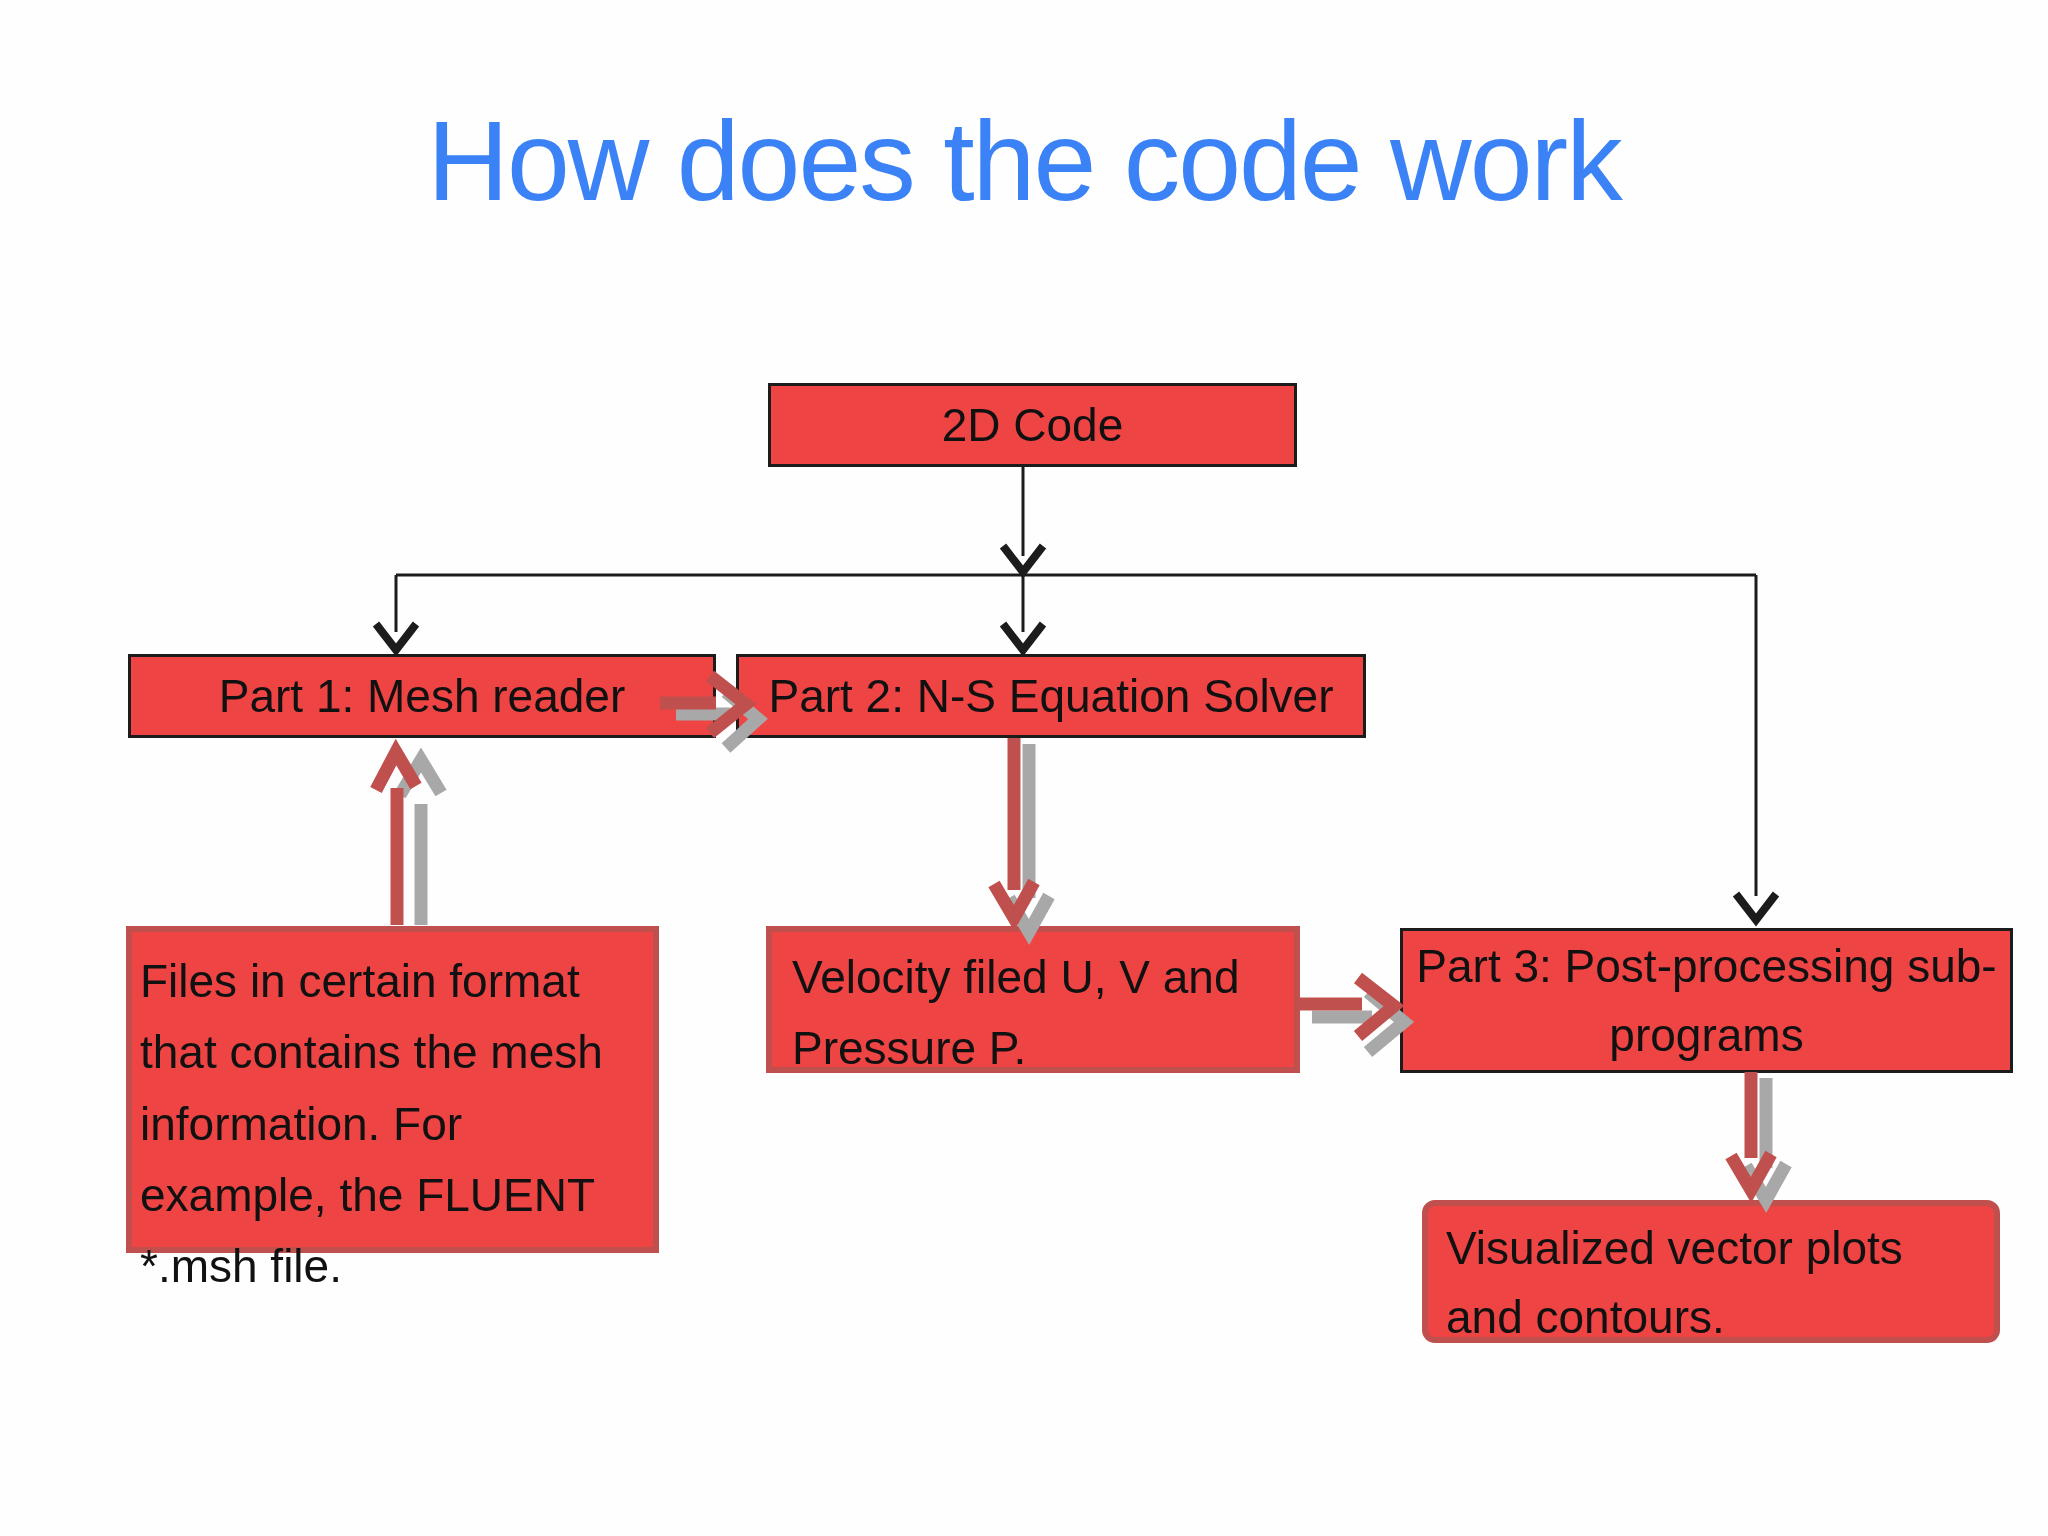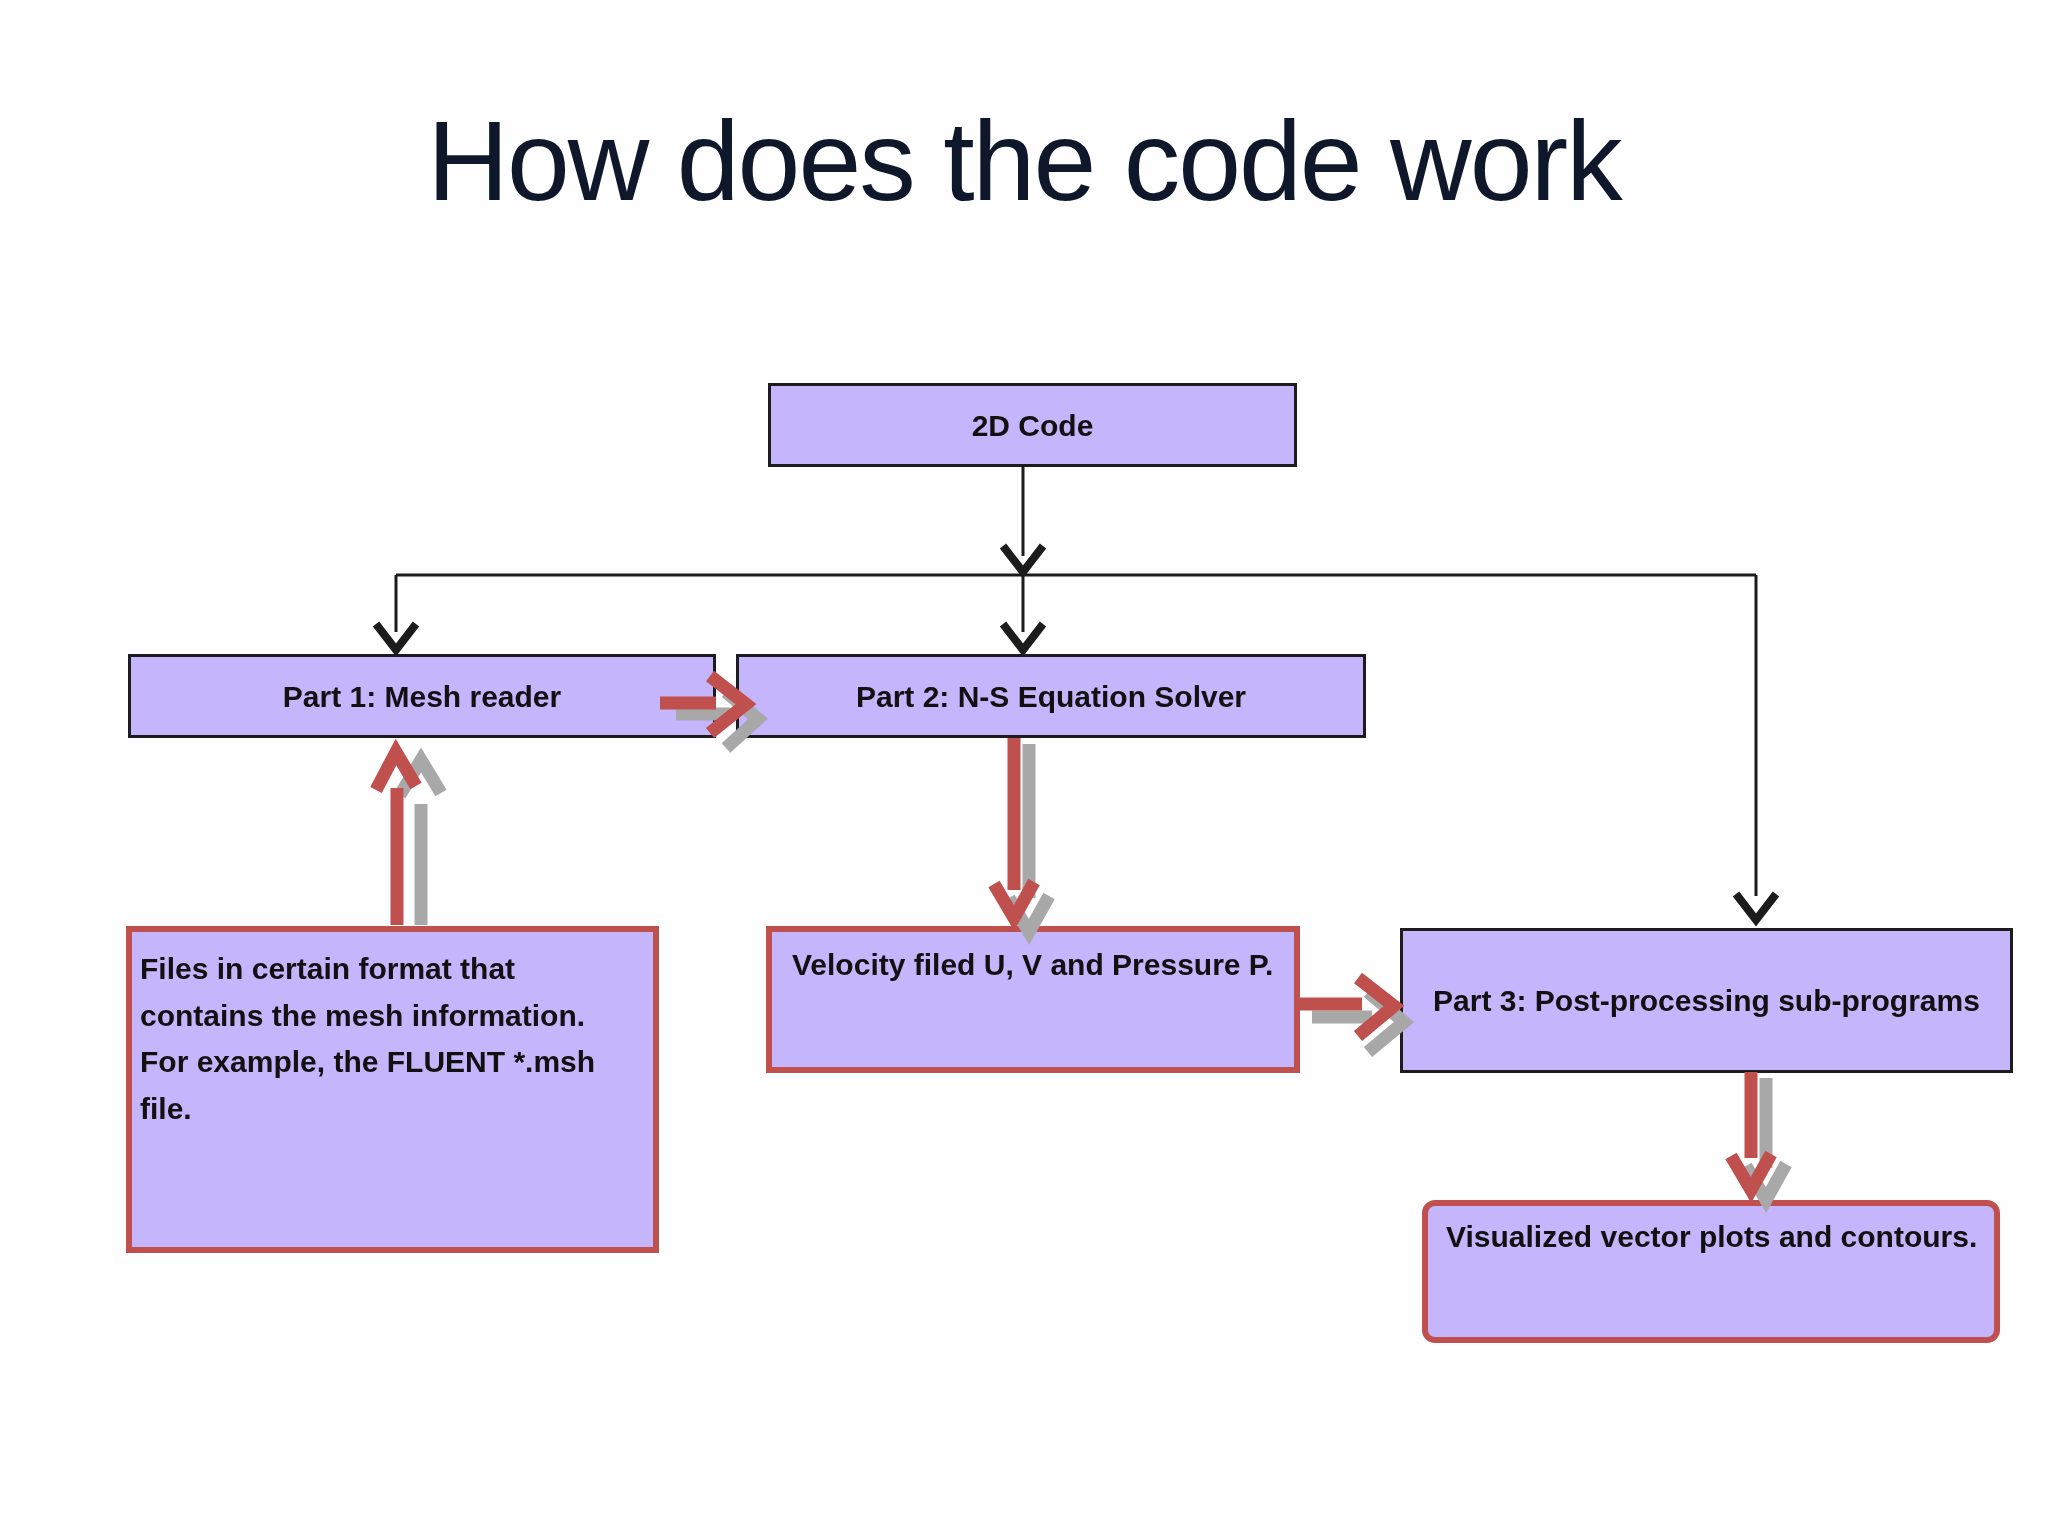--- a/index.html
+++ b/index.html
@@ -16,31 +16,30 @@
     overflow: hidden;
   }
   .slide-title {
     position: absolute;
     left: 0;
     top: 96px;
     width: 2048px;
     text-align: center;
     font-size: 113px;
     letter-spacing: -2px;
-    color: #0f172a;
+    color: #3b82f6;
     font-weight: 400;
     white-space: nowrap;
   }
   .node {
     position: absolute;
     box-sizing: border-box;
-    background: #c4b5fd;
+    background: #ef4444;
     color: #111111;
-    font-size: 30px;
-    font-weight: bold;
+    font-size: 46px;
   }
   .node.black { border: 3px solid #1c1c1c; }
   .node.red   { border: 6px solid #c0504d; }
   .node.center {
     display: flex;
     align-items: center;
     justify-content: center;
     text-align: center;
     line-height: 1.5;
   }

